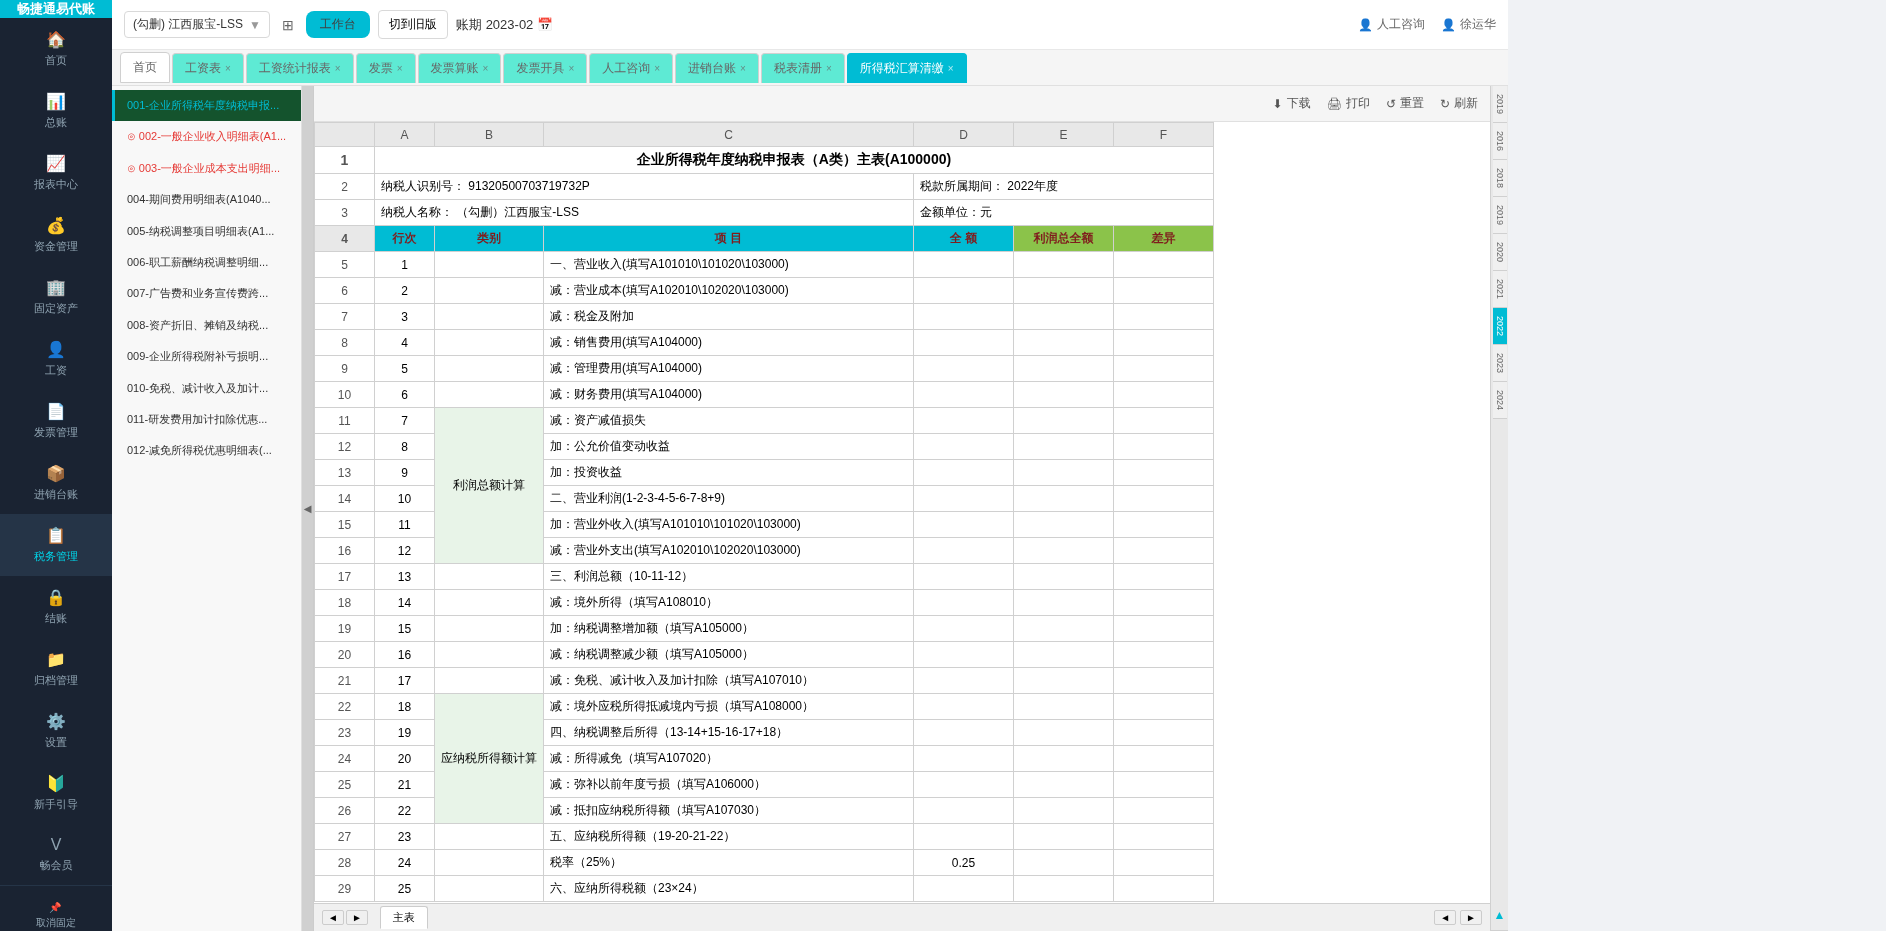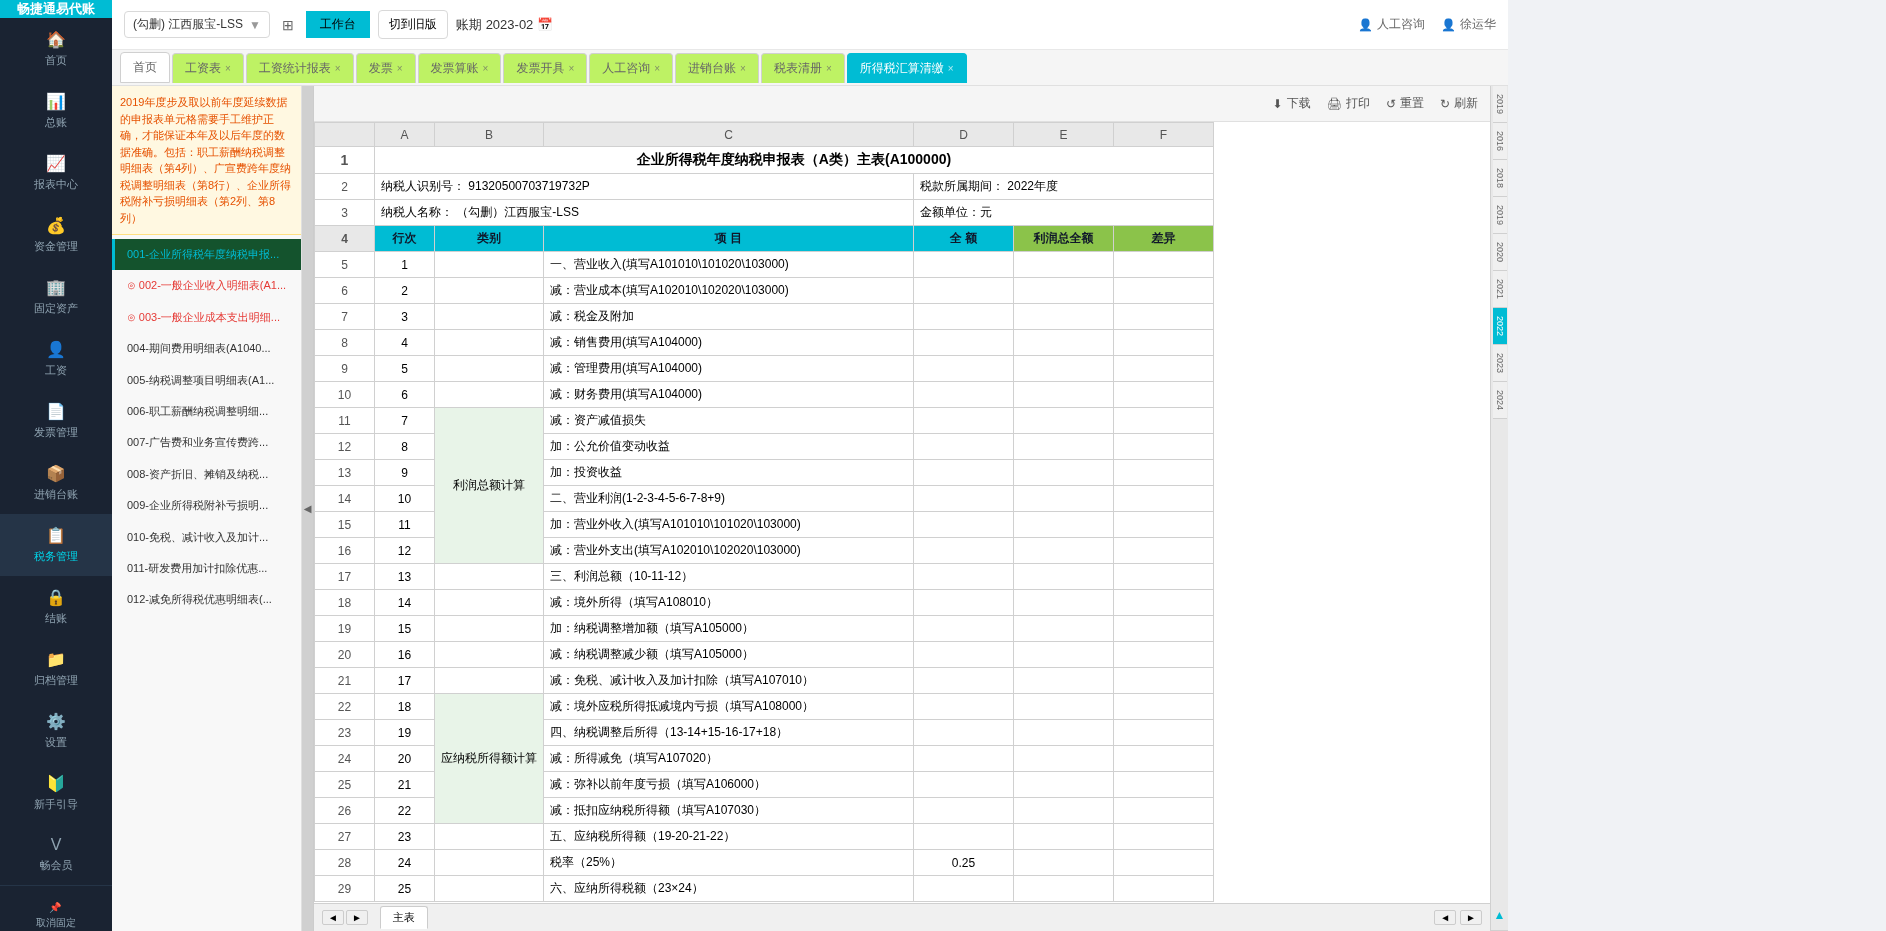--- a/index.html
+++ b/index.html
@@ -18,29 +18,29 @@
     .sidebar-bottom-item { display: flex; flex-direction: column; align-items: center; padding: 8px 0; color: #8fa3b1; cursor: pointer; font-size: 10px; gap: 3px; }
 
     
     .main-content { flex: 1; display: flex; flex-direction: column; overflow: hidden; }
 
     
     .top-bar { height: 50px; background: #fff; display: flex; align-items: center; padding: 0 12px; gap: 8px; border-bottom: 1px solid #e8e8e8; flex-shrink: 0; }
     .company-selector { border: 1px solid #d9d9d9; border-radius: 4px; padding: 4px 8px; font-size: 12px; color: #333; display: flex; align-items: center; gap: 6px; cursor: pointer; background: #fff; }
     .company-selector .arrow { color: #999; }
     .icon-btn { border: none; background: none; cursor: pointer; color: #666; font-size: 14px; padding: 4px; }
-    .work-btn { background: #00bcd4; color: #000000; border: none; border-radius: 0; padding: 5px 14px; font-size: 12px; cursor: pointer; }
+    .work-btn { background: #00bcd4; color: #404040; border: none; border-radius: 8px; padding: 5px 14px; font-size: 12px; cursor: pointer; }
     .switch-btn { background: #fff; border: 1px solid #d9d9d9; border-radius: 4px; padding: 5px 10px; font-size: 12px; cursor: pointer; }
     .period-label { font-size: 13px; color: #333; display: flex; align-items: center; gap: 4px; }
     .top-right { margin-left: auto; display: flex; align-items: center; gap: 16px; color: #666; font-size: 12px; }
     .user-info { display: flex; align-items: center; gap: 4px; cursor: pointer; }
 
     
     .tab-bar { height: 36px; background: #f5f5f5; display: flex; align-items: center; padding: 0 8px; gap: 2px; border-bottom: 1px solid #e0e0e0; flex-shrink: 0; overflow-x: auto; }
-    .tab-item { padding: 6px 12px; font-size: 12px; color: #666; cursor: pointer; border-radius: 4px 4px 0 0; display: flex; align-items: center; gap: 4px; white-space: nowrap; background: #bef264; border: 1px solid #d0d0d0; border-bottom: none; }
+    .tab-item { padding: 6px 12px; font-size: 12px; color: #666; cursor: pointer; border-radius: 4px 4px 0 0; display: flex; align-items: center; gap: 4px; white-space: nowrap; background: #5eead4; border: 1px solid #d0d0d0; border-bottom: none; }
     .tab-item.active { background: #00bcd4; color: white; border-color: #00bcd4; }
     .tab-close { font-size: 10px; color: inherit; opacity: 0.7; }
     .tab-home { background: #fff; border: 1px solid #d0d0d0; }
 
     
     .content-area { flex: 1; display: flex; overflow: hidden; background: #fff; }
 
     
     .left-panel { width: 190px; background: #f8f8f8; border-right: 1px solid #e0e0e0; display: flex; flex-direction: column; flex-shrink: 0; overflow-y: auto; }
     .warning-msg { background: #fff8e1; padding: 8px; font-size: 11px; color: #e65100; line-height: 1.5; border-bottom: 1px solid #ffe082; }
@@ -55,21 +55,21 @@
     .toolbar-btn { background: none; border: none; color: #555; cursor: pointer; font-size: 12px; display: flex; align-items: center; gap: 4px; }
 
     
     .spreadsheet-container { flex: 1; overflow: auto; position: relative; }
     .spreadsheet-table { border-collapse: collapse; font-size: 12px; min-width: 900px; }
     .spreadsheet-table th, .spreadsheet-table td { border: 1px solid #d0d0d0; padding: 4px 6px; white-space: nowrap; }
     .col-header { background: #e8e8e8; text-align: center; font-weight: normal; color: #555; min-width: 60px; height: 24px; }
     .row-num { background: #e8e8e8; text-align: center; color: #555; width: 32px; min-width: 32px; }
     .title-row td { text-align: center; font-weight: bold; font-size: 14px; background: #fff; }
     .info-row td { background: #fff; }
-    .header-row td { background: #00bcd4; color: #0f172a; text-align: center; font-weight: bold; }
+    .header-row td { background: #00bcd4; color: #7f1d1d; text-align: center; font-weight: bold; }
     .header-row td.green { background: #8bc34a; }
     .data-row td { background: #fff; }
     .category-cell { background: #e8f4e8 !important; }
     .col-a { width: 50px; text-align: center; }
     .col-b { width: 80px; }
     .col-c { min-width: 300px; }
     .col-d { width: 100px; text-align: center; }
     .col-e { width: 100px; text-align: center; }
     .col-f { width: 100px; text-align: center; }
 
@@ -226,21 +226,20 @@
       </div>
       <div class="tab-item active">
         <span>所得税汇算清缴</span>
         <span class="tab-close">×</span>
       </div>
     </div>
 
     <div class="content-area">
 
       <div class="left-panel">
-        <div class="warning-msg">2019年度步及取以前年度延续数据的申报表单元格需要手工维护正确，才能保证本年及以后年度的数据准确。包括：职工薪酬纳税调整明细表（第4列）、广宣费跨年度纳税调整明细表（第8行）、企业所得税附补亏损明细表（第2列、第8列）</div>
         <div class="form-list">
           <div class="form-item active">001-企业所得税年度纳税申报...</div>
           <div class="form-item error">
             <span style="color:#e53935">⊙</span> <span>002-一般企业收入明细表(A1...</span>
           </div>
           <div class="form-item error">
             <span style="color:#e53935">⊙</span> <span>003-一般企业成本支出明细...</span>
           </div>
           <div class="form-item">004-期间费用明细表(A1040...</div>
           <div class="form-item">005-纳税调整项目明细表(A1...</div>

